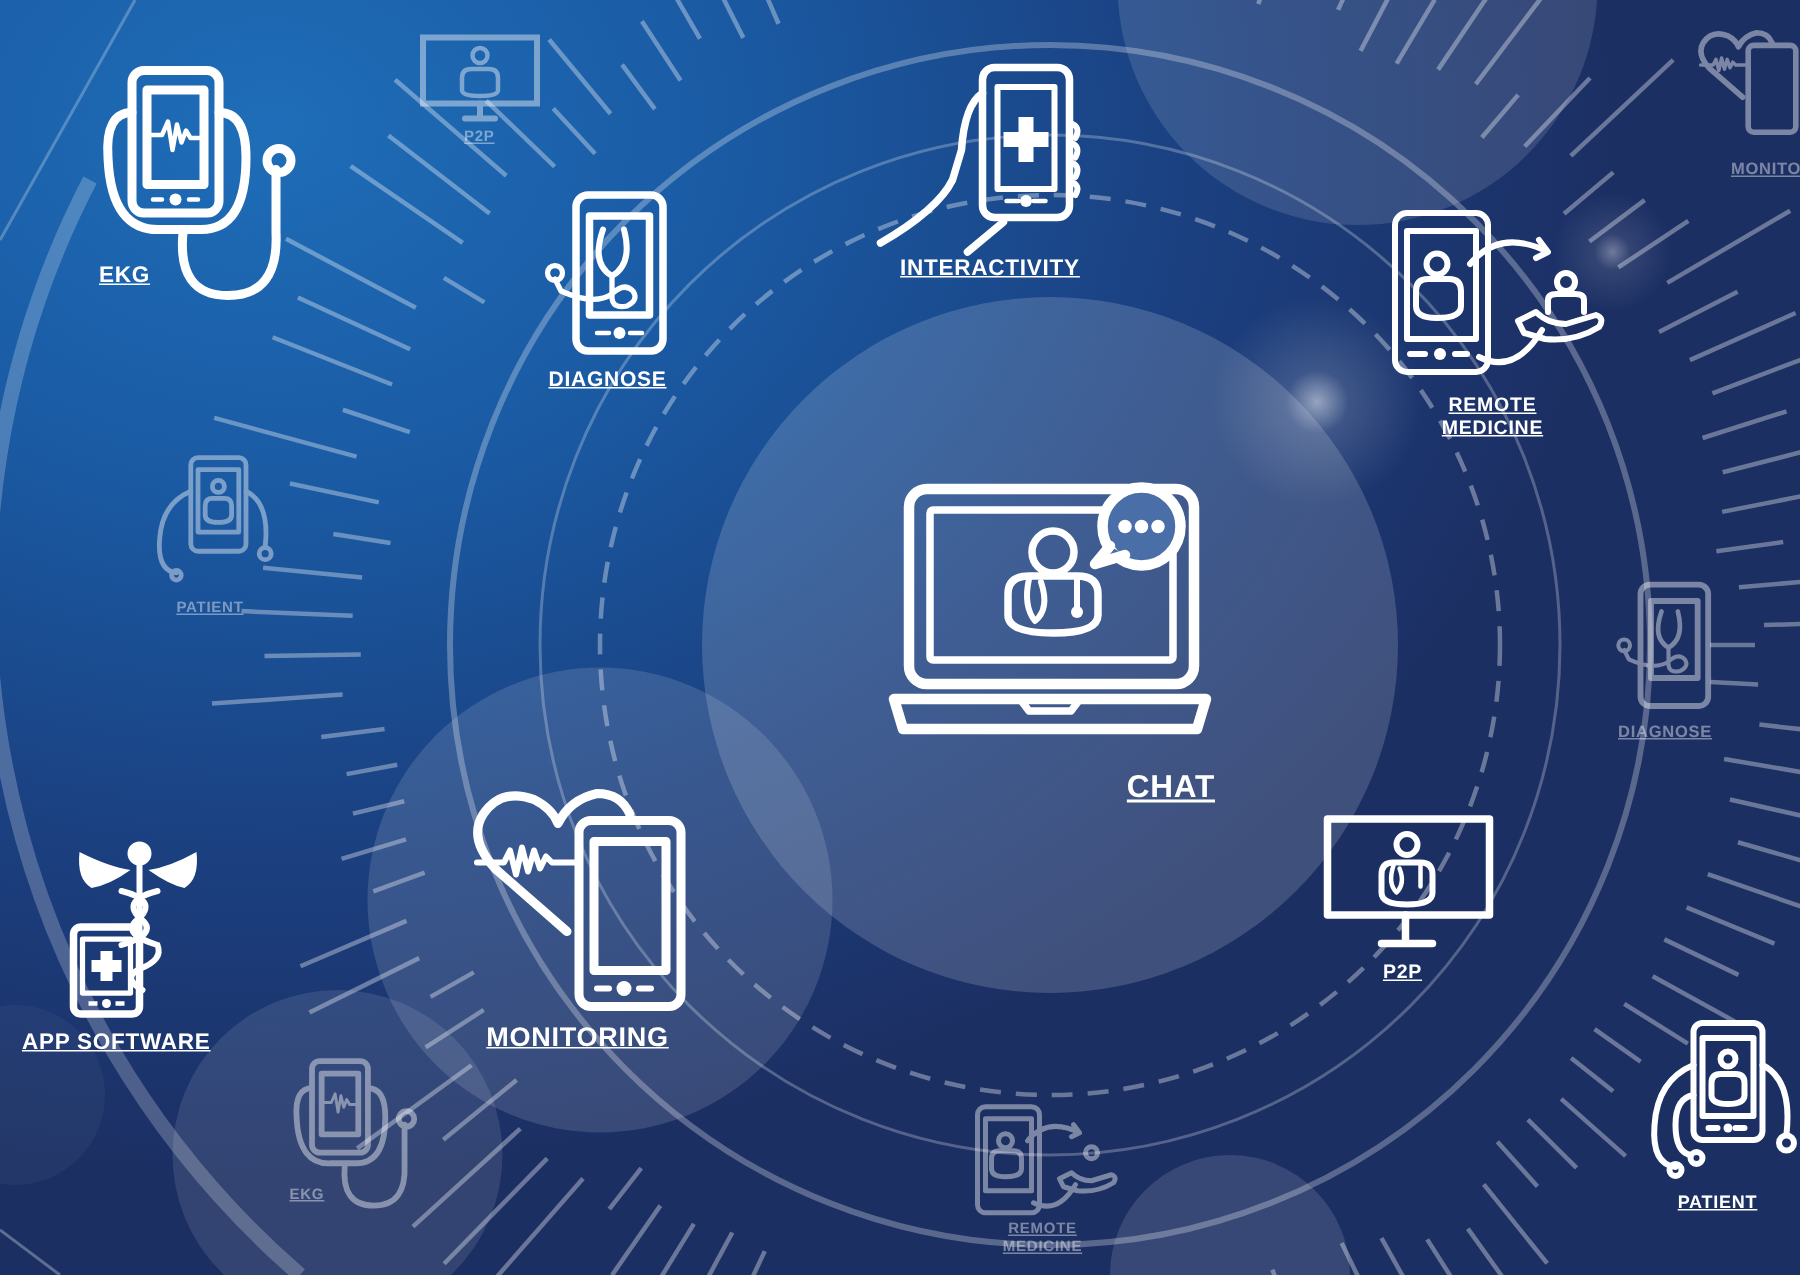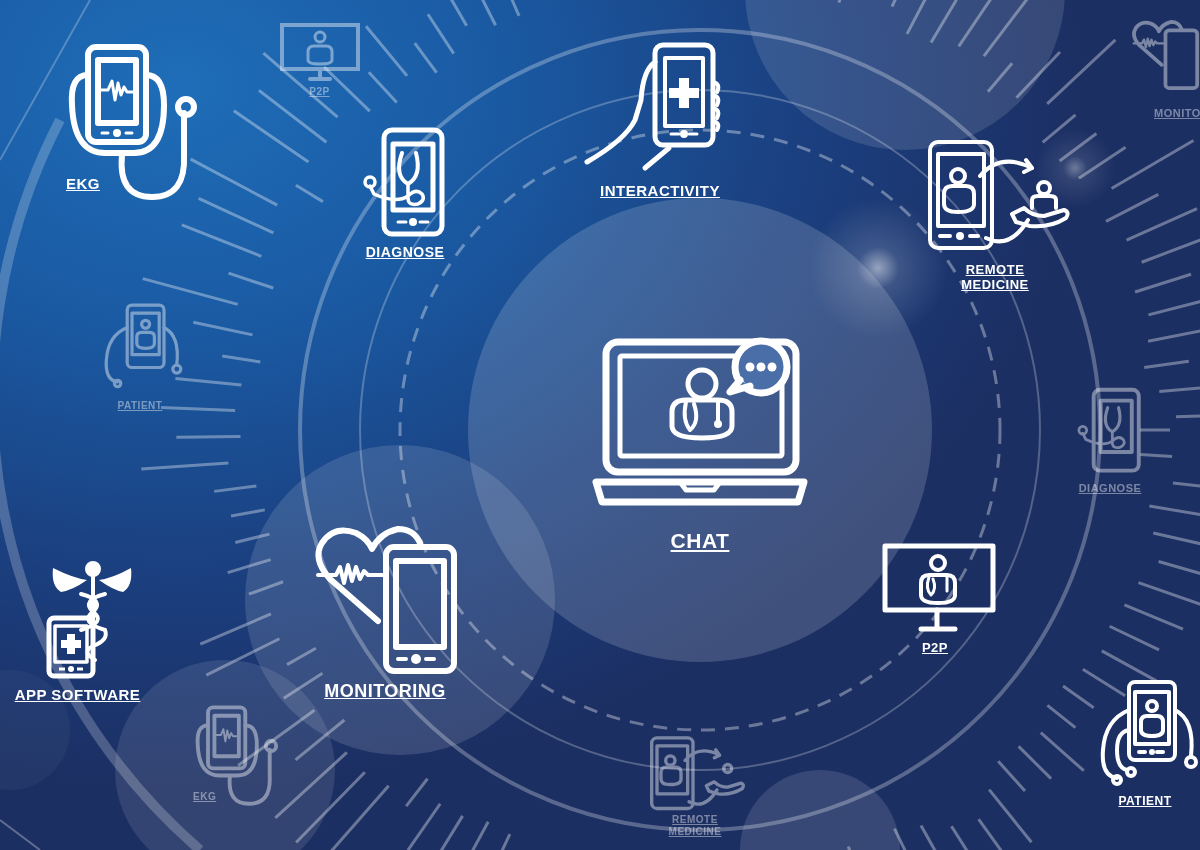--- a/index.html
+++ b/index.html
@@ -155,21 +155,21 @@
         <line x1="1141.6239220480525" y1="262.24280906590826" x2="1222.694785099097" y2="231.44687711327762"></line>
         <line x1="1135.0480127411902" y1="291.9946412312844" x2="1191.020940871495" y2="274.23898254136964"></line>
         <line x1="1148.5002545923976" y1="314.84470700685097" x2="1216.6241608939085" y2="297.35346077084205"></line>
         <line x1="1148.0827440335638" y1="341.2772275005286" x2="1206.3207311339006" y2="329.74579552924234"></line>
         <line x1="1144.2245146103066" y1="367.56831592139656" x2="1188.8190443095828" y2="361.30096349429914"></line>
         <line x1="1159.3148126429164" y1="391.4302575519727" x2="1225.7110189233877" y2="385.85481233384786"></line>
         <line x1="1176.0508525523253" y1="416.7026956620149" x2="1269.4283593890325" y2="414.09442572599266"></line>
       </g>
   </svg>
 
-  <div class="icon-node" style="left:590px;top:334px;width:220px;">
+  <div class="icon-node" style="left:590px;top:318px;width:220px;text-align:right;">
     <svg width="220" height="175" viewBox="0 0 220 175">
       <g fill="none" stroke="#fff" stroke-width="7" stroke-linecap="round" stroke-linejoin="round">
         <rect x="16" y="8" width="190" height="130" rx="12"></rect>
         <rect x="30" y="22" width="162" height="100" rx="2" stroke-width="5"></rect>
         <path d="M6 148 H214 L208 168 H12 Z"></path>
         <path d="M90 148 L96 156 H124 L130 148" stroke-width="5"></path>
         <circle cx="171" cy="33" r="26" fill="#4a6ea8"></circle>
         <path d="M150 46 L140 58 L160 52" fill="#4a6ea8"></path>
         <circle cx="112" cy="50" r="14" stroke-width="5"></circle>
         <path d="M82 92 V78 Q82 66 96 66 H128 Q142 66 142 78 V92 Q142 104 112 104 Q82 104 82 92 Z" stroke-width="5"></path>
@@ -223,21 +223,21 @@
         <rect x="70" y="5" width="58" height="100" rx="8"></rect>
         <rect x="80" y="18" width="38" height="68" stroke-width="4"></rect>
         <path d="M86 94 H94 M104 94 H112" stroke-width="3"></path>
         <path d="M128 42 Q136 44 132 52 M128 55 Q136 57 132 65 M128 68 Q136 70 132 78 M128 81 Q136 83 132 90" stroke-width="4"></path>
         <path d="M70 22 Q58 30 56 60 L50 80 Q40 100 2 122"></path>
         <path d="M84 108 Q72 118 60 128"></path>
       </g>
       <path d="M94 38 h10 v10 h10 v10 h-10 v10 h-10 v-10 h-10 v-10 h10 z" fill="#fff"></path>
       <circle cx="99" cy="94" r="4" fill="#fff"></circle>
     </svg>
-    <div class="label" style="font-size:15px;margin-top:12px;">INTERACTIVITY</div>
+    <div class="label" style="font-size:15px;">INTERACTIVITY</div>
   </div>
 
   <div class="icon-node" style="left:920px;top:138px;width:150px;">
     <svg width="150" height="115" viewBox="0 0 150 115">
       <g fill="none" stroke="#fff" stroke-width="4" stroke-linecap="round" stroke-linejoin="round">
         <rect x="10" y="4" width="62" height="106" rx="8"></rect>
         <rect x="18" y="16" width="46" height="72"></rect>
         <circle cx="38" cy="38" r="7"></circle>
         <path d="M24 66 V56 Q24 48 32 48 H46 Q54 48 54 56 V66 Q54 74 38 74 Q24 74 24 66 Z"></path>
         <path d="M60 38 Q80 14 112 30 L106 22 M112 30 L104 34"></path>

